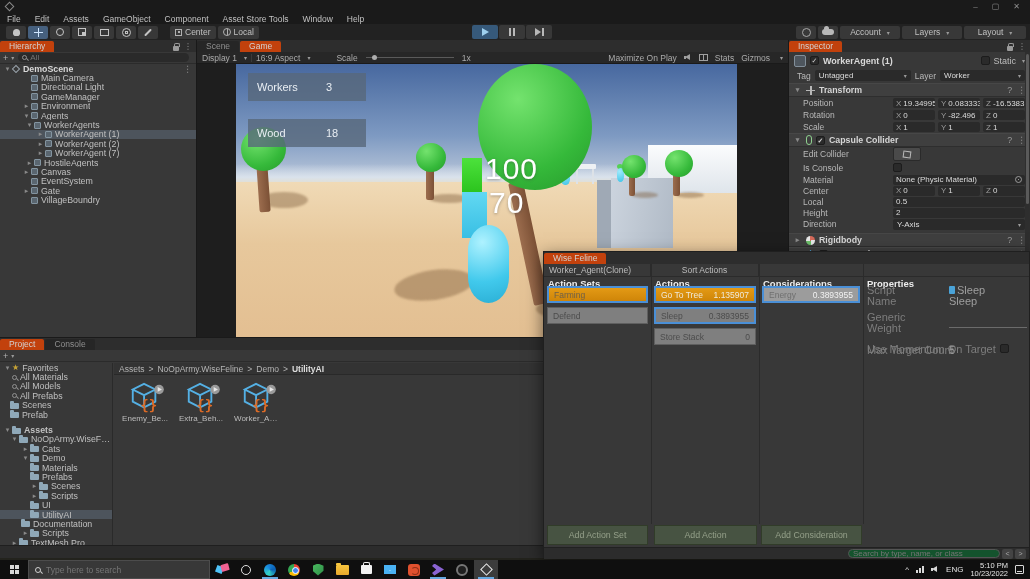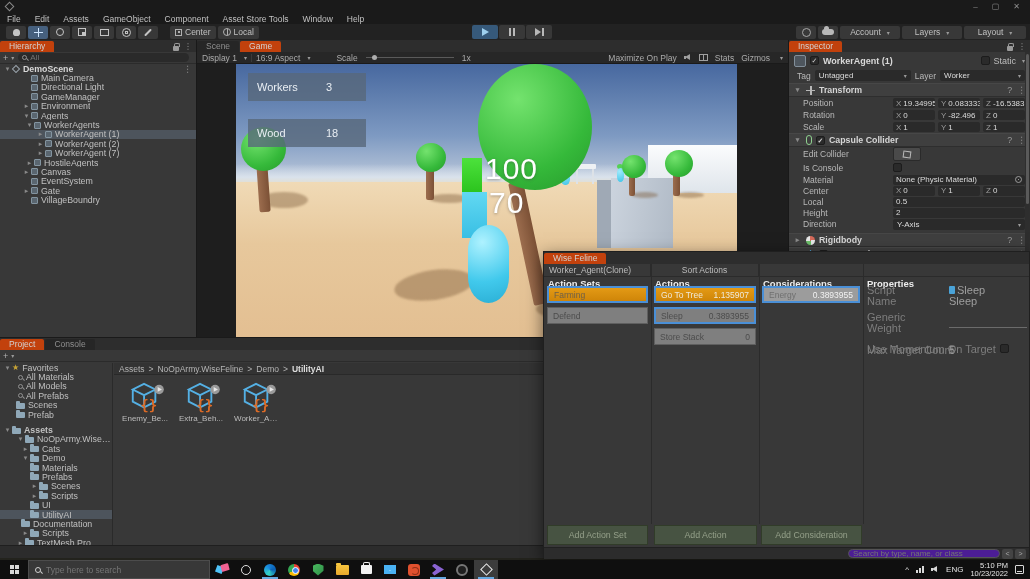--- a/index.html
+++ b/index.html
@@ -64,21 +64,21 @@
   .trow.sel{background:#4d545c}
   .trow .lab{overflow:hidden;text-overflow:ellipsis}
   .trow.bold .lab{font-weight:bold;color:#d8d8d8}
   .arr{width:9px;text-align:center;color:#8a8a8a;font-size:7px;flex:none}
   .icube{width:7px;height:7px;background:#5a6670;border:1px solid #8394a0;border-radius:1px;margin-right:3px;flex:none}
   .iunity{width:6px;height:6px;border:1px solid #9aa4ac;transform:rotate(45deg);margin:0 4px 0 1px;flex:none}
   .ifold{width:9px;height:6px;background:#8fa8b8;border-radius:0 1px 1px 1px;position:relative;margin-right:3px;flex:none;margin-top:1px}
   .ifold:before{content:"";position:absolute;top:-2px;left:0;width:4px;height:2px;background:#8fa8b8;border-radius:1px 1px 0 0}
   .istar{color:#c8a435;font-size:8px;margin-right:3px;flex:none;line-height:8px}
   .hd0{padding-left:3px}.hd1{padding-left:22px}.hd2{padding-left:25px}.hd3{padding-left:36px}
-  .pd0{padding-left:3px}.pd1{padding-left:16px}.pd2{padding-left:21px}.pd3{padding-left:30px}
+  .pd0{padding-left:3px}.pd1{padding-left:10px}.pd2{padding-left:21px}.pd3{padding-left:30px}
   .dots{margin-left:auto;padding-right:4px;color:#9a9a9a}
   
   #hierarchy{left:0;top:40px;width:197px;height:297px;border-right:1px solid #191919}
   
   #viewport{left:197px;top:40px;width:591px;height:297px;background:#1e1e1e}
   .gtb{height:12px;background:#272727;border-bottom:1px solid #1a1a1a;display:flex;align-items:center;font-size:8.5px;color:#ababab;padding:0 5px;gap:4px}
   .gtb .sep{width:1px;height:8px;background:#3a3a3a}
   .slider{width:88px;height:1px;background:#5a5a5a;position:relative;margin:0 4px}
   .slider i{position:absolute;left:6px;top:-2px;width:5px;height:5px;border-radius:50%;background:#aeaeae}
   .gright{margin-left:auto;display:flex;align-items:center;gap:7px}
@@ -161,21 +161,21 @@
   .chip.lightor{color:#efe9da}
   .chip.selblue{border:2px solid #4a8fd6}
   .chip.energy{background:#9c9c9c;color:#6f6f6f}
   .chip.energy .score{color:#f2f2f2}
   .prow{position:absolute;left:323px;width:160px;height:11px;display:flex;align-items:center;font-size:11px;color:#7d7d7d}
   .prow .pval{position:absolute;left:82px;color:#9f9f9f;display:flex;align-items:center;gap:2px}
   .scripticon{width:6px;height:8px;background:#4aa3d8;border-radius:1px}
   .weightline{position:absolute;left:405px;top:75px;width:78px;height:1px;background:#6b6b6b}
   .wfbtn{position:absolute;top:273px;height:20px;background:#475342;border:1px solid #313c29;color:#95a08a;display:flex;align-items:center;justify-content:center;font-size:8.8px}
   #wf-search{position:absolute;left:0;top:295px;width:100%;height:12px;background:#2c2c2c;border-top:1px solid #212121;display:flex;align-items:center;justify-content:flex-end;gap:2px;padding:0 3px}
-  #wf-search .sfield{width:152px;height:9px;background:#4c1d95;border:1px solid #555;border-radius:5px;display:flex;align-items:center;padding:0 4px}
+  #wf-search .sfield{width:152px;height:9px;background:#14532d;border:1px solid #555;border-radius:5px;display:flex;align-items:center;padding:0 4px}
   #wf-search input{flex:1;background:transparent;border:none;outline:none;color:#a8a8a8;font-size:8px;font-family:"Liberation Sans",sans-serif}
   #wf-search .navb{width:11px;height:10px;background:#444;border-radius:2px;color:#aaa;font-size:7px;display:flex;align-items:center;justify-content:center}
   
   #statusbar{left:0;top:558px;width:1030px;height:2px;background:#23231d}
   #taskbar{left:0;top:560px;width:1030px;height:19px;background:#0f0f0f;display:flex;align-items:center;z-index:60}
   .tb-start{width:28px;height:19px;display:flex;align-items:center;justify-content:center}
   .winlogo{display:grid;grid-template-columns:4px 4px;grid-template-rows:4px 4px;gap:1px}
   .winlogo i{background:#d8d8d8;display:block}
   .tb-search{width:182px;height:19px;background:#383838;border:1px solid #4c4c4c;display:flex;align-items:center;gap:5px;padding:0 6px}
   .tb-search input{flex:1;background:transparent;border:none;outline:none;color:#cfcfcf;font-size:8.5px;font-family:"Liberation Sans",sans-serif}

